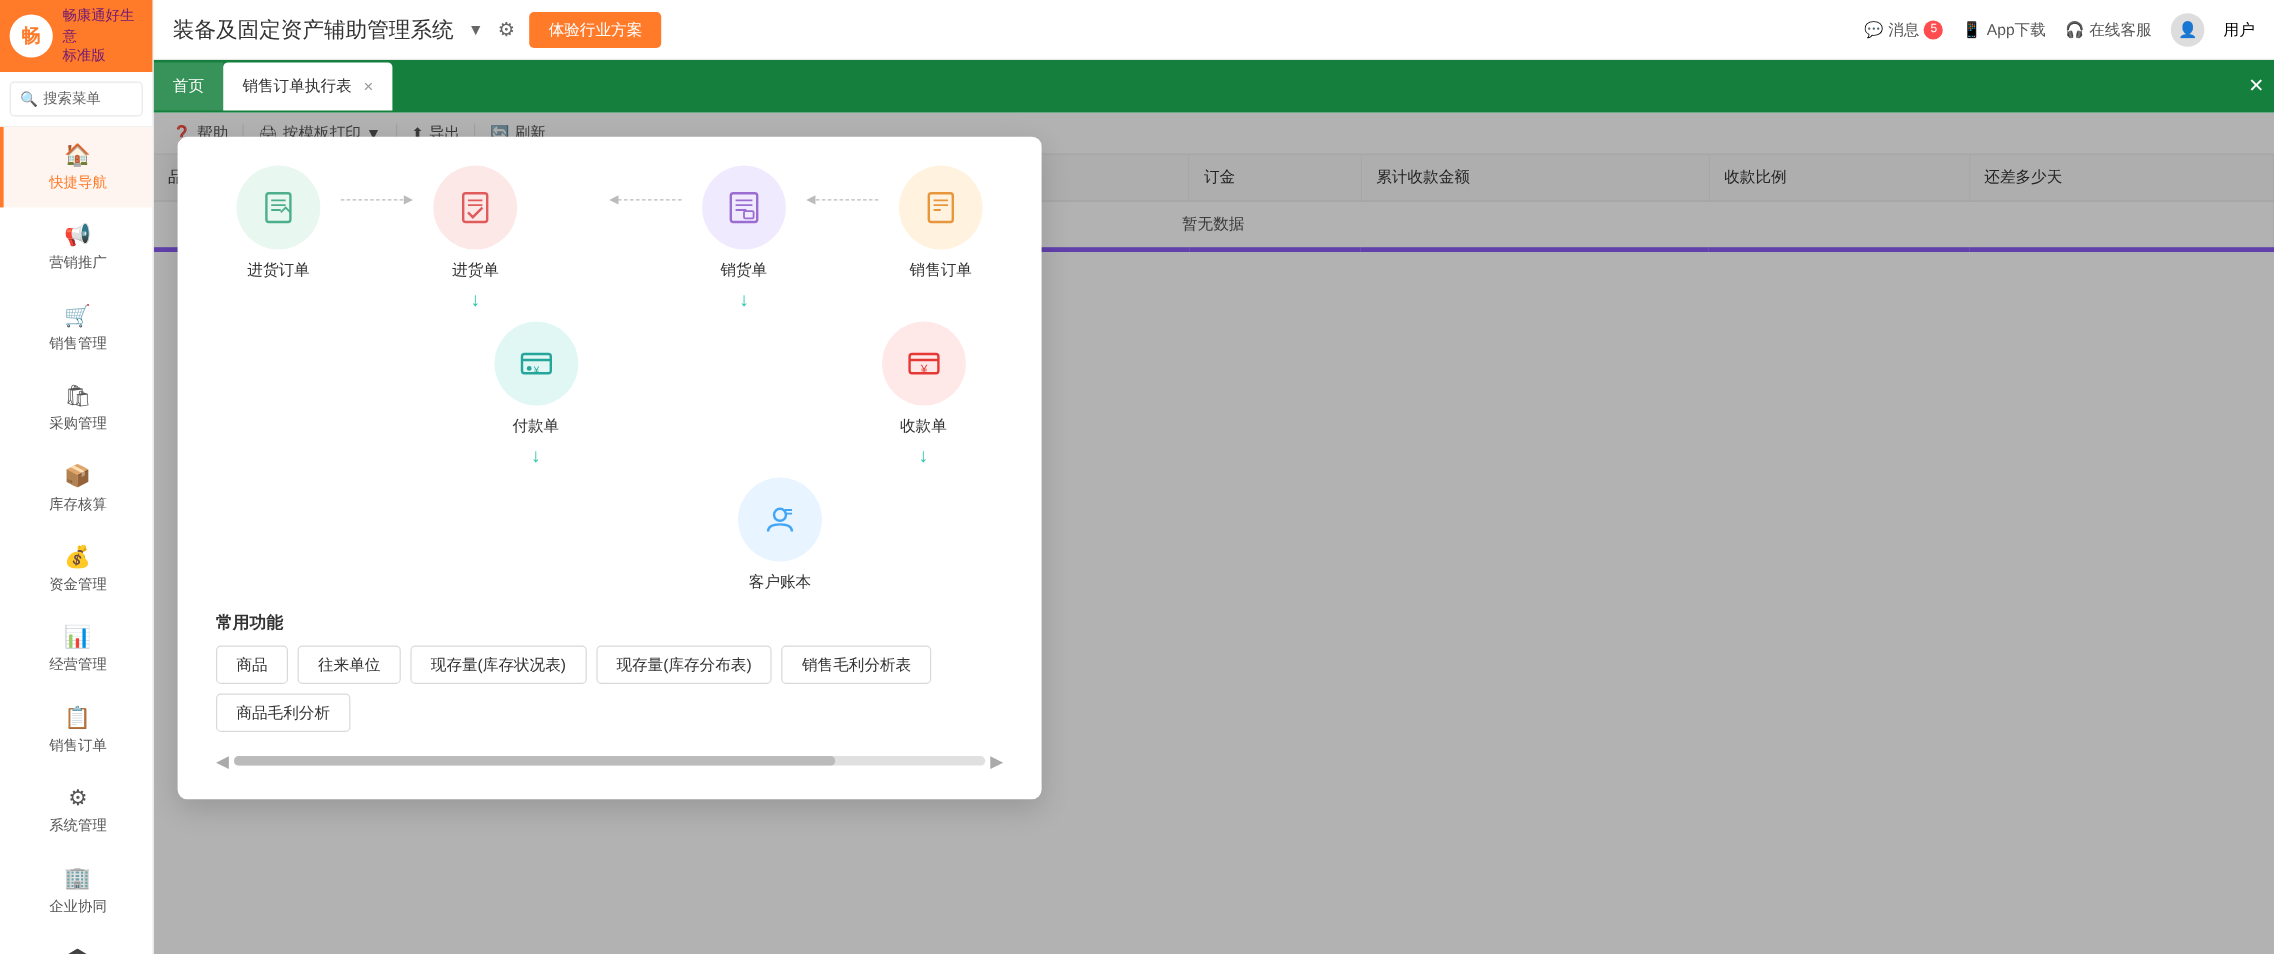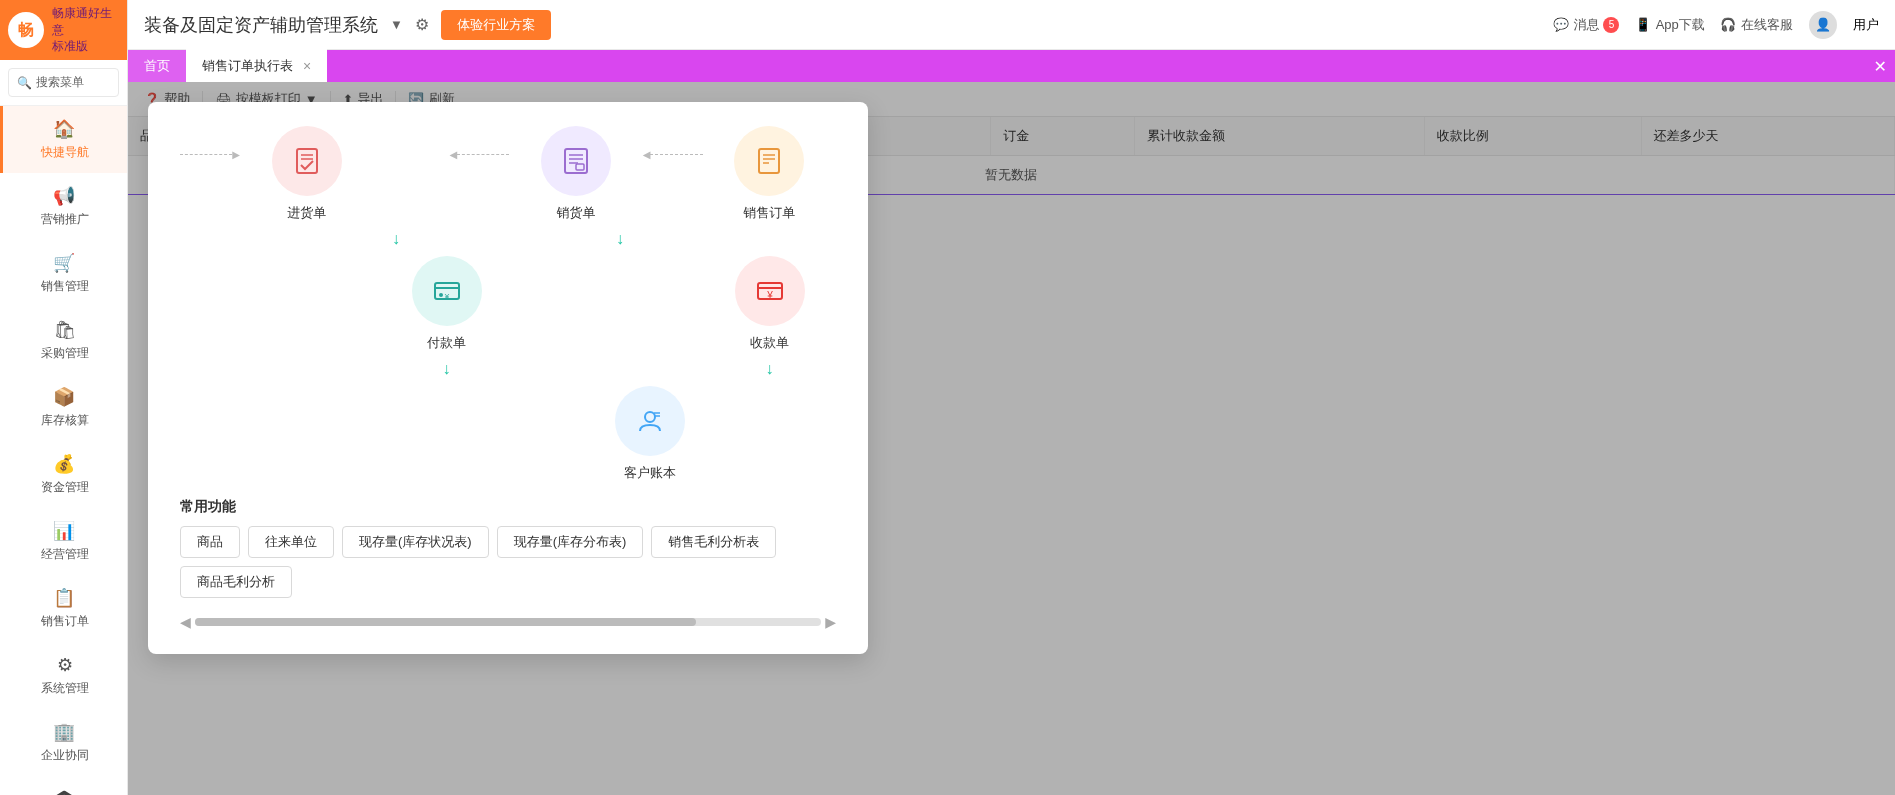--- a/index.html
+++ b/index.html
@@ -28,21 +28,21 @@
     .system-title { font-size: 18px; color: #333; font-weight: 400; }
     .header-actions { margin-left: auto; display: flex; align-items: center; gap: 16px; }
     .header-btn { display: flex; align-items: center; gap: 4px; color: #555; cursor: pointer; font-size: 13px; background: none; border: none; }
     .header-btn .badge { background: #ff4d4f; color: #fff; border-radius: 50%; width: 16px; height: 16px; font-size: 10px; display: flex; align-items: center; justify-content: center; }
     .experience-btn { background: #ff7a29; color: #fff; border: none; border-radius: 4px; padding: 6px 16px; cursor: pointer; font-size: 13px; }
     .settings-icon { color: #666; cursor: pointer; font-size: 16px; }
     .dropdown-icon { color: #666; cursor: pointer; }
     .user-avatar { width: 28px; height: 28px; border-radius: 50%; background: #ddd; display: flex; align-items: center; justify-content: center; color: #666; }
 
     
-    .tab-bar { height: 32px; background: #d946ef; display: flex; align-items: center; padding: 0 0; position: relative; }
+    .tab-bar { height: 44px; background: #15803d; display: flex; align-items: center; padding: 0 0; position: relative; }
     .tab-item { padding: 0 16px; height: 40px; display: flex; align-items: center; gap: 6px; cursor: pointer; color: rgba(255,255,255,0.8); font-size: 13px; }
     .tab-item.home { background: rgba(255,255,255,0.15); color: #fff; }
     .tab-item.active { background: #fff; color: #333; border-radius: 4px 4px 0 0; }
     .tab-close { color: #999; font-size: 14px; cursor: pointer; margin-left: 4px; }
     .tab-bar-close { margin-left: auto; margin-right: 8px; color: #fff; cursor: pointer; font-size: 16px; }
 
     
     .content-area { flex: 1; background: #f0f2f5; display: flex; flex-direction: column; overflow: hidden; position: relative; }
 
     
@@ -57,21 +57,21 @@
     .filter-label { color: #555; font-size: 13px; }
     .query-btn { background: #ff7a29; color: #fff; border: none; border-radius: 4px; padding: 5px 16px; cursor: pointer; font-size: 13px; }
     .set-btn { background: #fff; color: #ff7a29; border: 1px solid #ff7a29; border-radius: 4px; padding: 5px 12px; cursor: pointer; font-size: 13px; }
     .more-conditions { color: #26c6a6; font-size: 13px; cursor: pointer; }
     .calendar-icon { color: #aaa; cursor: pointer; margin-left: 4px; }
 
     
     .table-wrapper { flex: 1; overflow: auto; background: #fff; }
     .data-table { width: 100%; border-collapse: collapse; }
     .data-table th { background: #fafafa; border-bottom: 1px solid #e8e8e8; border-right: 1px solid #f0f0f0; padding: 10px 12px; text-align: left; font-weight: 500; color: #333; white-space: nowrap; font-size: 13px; }
-    .data-table td { border-bottom: 1px solid #8b5cf6; border-right: 1px solid #f5f5f5; padding: 10px 12px; color: #555; white-space: nowrap; font-size: 13px; }
+    .data-table td { border-bottom: 4px solid #8b5cf6; border-right: 1px solid #f5f5f5; padding: 10px 12px; color: #555; white-space: nowrap; font-size: 13px; }
     .no-data { text-align: center; padding: 60px; color: #999; font-size: 14px; }
 
     
     .popup-overlay { position: absolute; top: 0; left: 0; right: 0; bottom: 0; background: rgba(0,0,0,0.3); z-index: 100; display: flex; align-items: flex-start; justify-content: flex-start; }
     .popup { background: #fff; border-radius: 8px; width: 720px; min-height: 480px; margin: 20px; box-shadow: 0 8px 24px rgba(0,0,0,0.15); overflow: hidden; }
     .popup-content { padding: 24px 32px; }
 
     
     .workflow { display: flex; flex-direction: column; gap: 8px; }
     .workflow-row { display: flex; align-items: center; gap: 0; }
@@ -251,20 +251,32 @@
       </div>
 
       <div class="popup-overlay">
         <div class="popup">
           <div class="popup-content">
 
             <div class="workflow">
 
               <div class="workflow-row">
 
+                <div class="wf-node">
+                  <div class="wf-circle green">
+                    <svg width="32" height="32" viewBox="0 0 32 32">
+                      <rect x="6" y="4" width="20" height="24" rx="2" fill="none" stroke="#4caf8a" stroke-width="2"></rect>
+                      <line x1="10" y1="10" x2="22" y2="10" stroke="#4caf8a" stroke-width="1.5"></line>
+                      <line x1="10" y1="14" x2="22" y2="14" stroke="#4caf8a" stroke-width="1.5"></line>
+                      <line x1="10" y1="18" x2="18" y2="18" stroke="#4caf8a" stroke-width="1.5"></line>
+                      <polyline points="18,20 22,16 26,20" fill="none" stroke="#4caf8a" stroke-width="1.5"></polyline>
+                    </svg>
+                  </div>
+                  <span class="wf-label">进货订单</span>
+                </div>
 
                 <div class="wf-arrow-between">
                   <div style="display:flex;align-items:center;width:60px;padding-bottom:20px;">
                     <div style="flex:1;border-top:1px dashed #bbb;"></div>
                     <div style="color:#bbb;font-size:10px;">▶</div>
                   </div>
                 </div>
 
                 <div class="wf-node">
                   <div class="wf-circle red-light">

